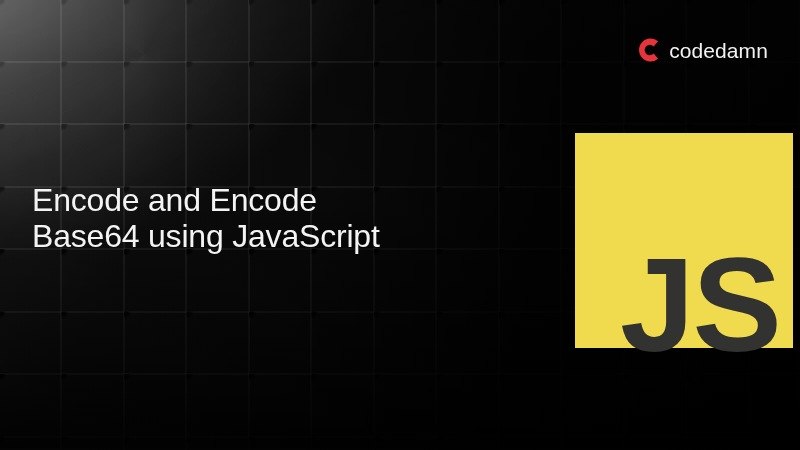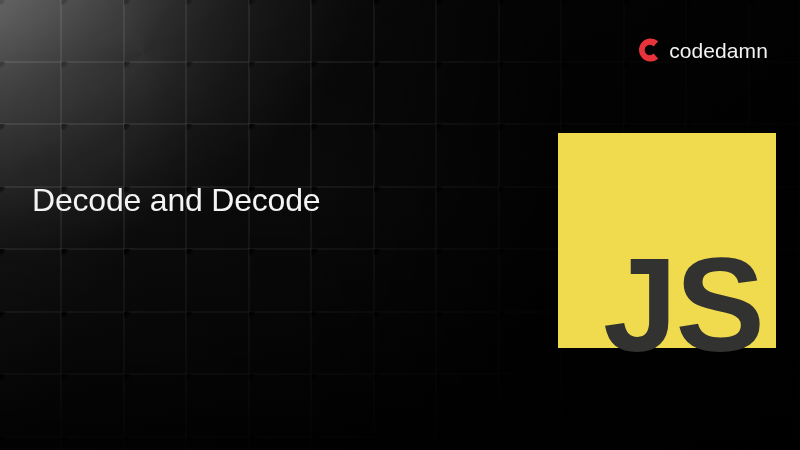--- a/index.html
+++ b/index.html
@@ -128,21 +128,21 @@
     font-weight: 400;
     line-height: 36px;
     letter-spacing: -0.2px;
     color: #f4f4f4;
   }
   .headline .ln { display: block; white-space: nowrap; }
 
   
   .js-badge {
     position: absolute;
-    left: 558px;
+    left: 575px;
     top: 133px;
     width: 218px;
     height: 215px;
     background: #f0db4f;
     z-index: 4;
   }
   .js-badge-text {
     position: absolute;
     right: 13px;
     bottom: -24px;
@@ -170,20 +170,21 @@
   <div class="bg-layer bg-vignette"></div>
 
   <div class="brand">
     <svg class="brand-mark" viewBox="0 0 24 28" aria-hidden="true">
       <path d="M23.2 5.2 A11.6 11.6 0 1 0 23.2 22.8 L18.6 17.6 A5.2 5.2 0 1 1 18.6 10.4 Z" fill="#e8333a"></path>
     </svg>
     <span class="brand-name">codedamn</span>
   </div>
 
   <h1 class="headline">
-    <span class="ln">Decode and Decode</span>
+    <span class="ln">Encode and Encode</span>
+    <span class="ln">Base64 using JavaScript</span>
   </h1>
 
   <div class="js-badge">
     <span class="js-badge-text">JS</span>
   </div>
 
 </div>
 
 </body></html>

